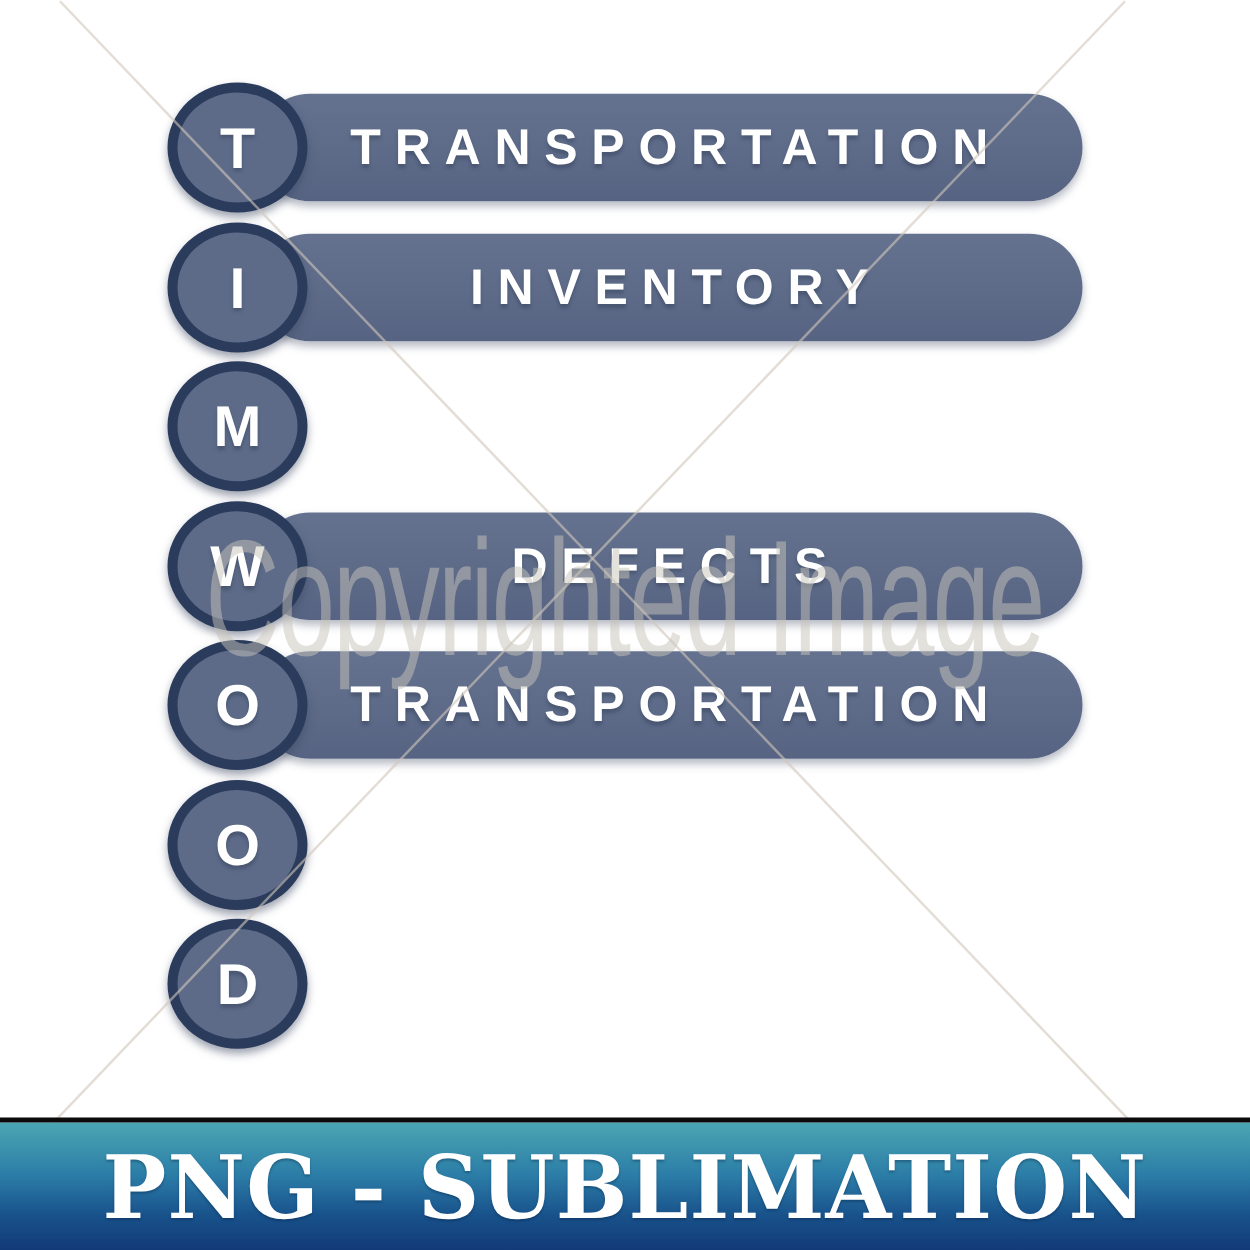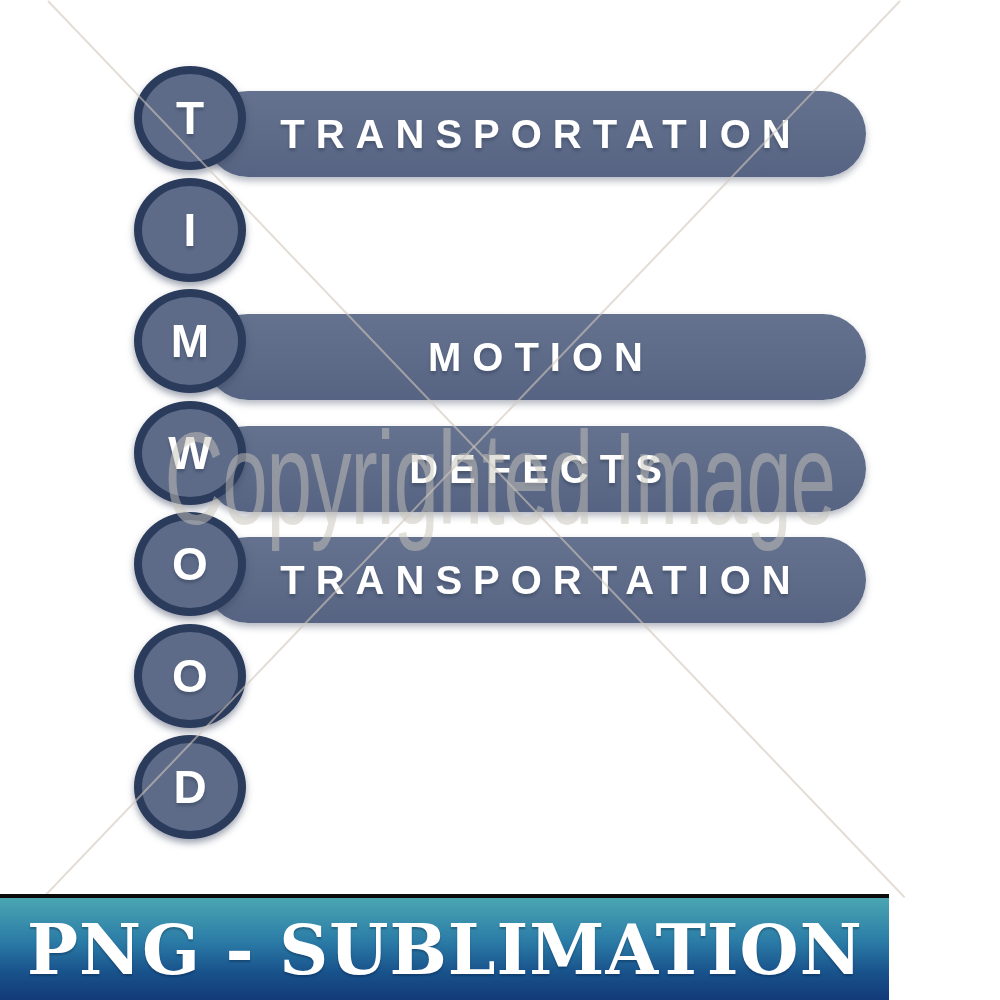--- a/index.html
+++ b/index.html
@@ -19,21 +19,21 @@
     position:relative;width:1000px;height:1000px;background:#ffffff;
     overflow:hidden;margin:0 auto;
   }
   
   .row{position:absolute;left:0;width:1000px;height:104px;}
   .pill{
     position:absolute;left:205px;top:9px;width:661px;height:86px;
     background:linear-gradient(180deg,var(--pill-top) 0%,var(--pill) 55%,#566382 100%);
     border-radius:43px;
     box-shadow:0 4px 7px rgba(90,100,120,0.45);
-    display:flex;align-items:center;justify-content:center;margin-top:16px;
+    display:flex;align-items:center;justify-content:center;
   }
   .pill-word{
     color:var(--letter);
     font-weight:700;font-size:40px;letter-spacing:11px;
     text-indent:11px; 
     text-shadow:0 3px 3px rgba(30,40,60,0.30);
     white-space:nowrap;
   }
   .badge{
     position:absolute;left:134px;top:0;width:112px;height:104px;
@@ -58,21 +58,21 @@
     position:absolute;left:0;top:398px;width:1000px;height:160px;
     display:flex;align-items:center;justify-content:center;
   }
   .wm-text{
     font-family:"Liberation Sans",sans-serif;
     font-size:132px;font-weight:400;color:var(--watermark);
     transform:scaleX(0.62);white-space:nowrap;letter-spacing:-2px;
   }
   
   .banner{
-    position:absolute;left:0;top:894px;width:889px;height:106px;
+    position:absolute;left:0;top:894px;width:1000px;height:106px;
     box-sizing:border-box;border-top:4px solid #0b0b0b;
     background:linear-gradient(180deg,var(--banner-top) 0%,var(--banner-mid) 42%,#19538c 72%,var(--banner-bottom) 100%);
     display:flex;align-items:center;justify-content:center;
     z-index:6;
   }
   .banner-title{
     font-family:"DejaVu Serif","Liberation Serif",serif;
     font-weight:700;font-size:70px;color:#ffffff;
     transform:scaleX(0.97);
     white-space:nowrap;letter-spacing:1px;
@@ -87,29 +87,29 @@
   <div class="row" style="top:66px">
     <div class="pill">
       <span class="pill-word">TRANSPORTATION</span>
     </div>
     <div class="badge">
       <span class="badge-letter">T</span>
     </div>
   </div>
 
   <div class="row" style="top:178px">
+    <div class="pill">
+      <span class="pill-word">INVENTORY</span>
+    </div>
     <div class="badge">
       <span class="badge-letter">I</span>
     </div>
   </div>
 
   <div class="row" style="top:289px">
-    <div class="pill">
-      <span class="pill-word">MOTION</span>
-    </div>
     <div class="badge">
       <span class="badge-letter">M</span>
     </div>
   </div>
 
   <div class="row" style="top:401px">
     <div class="pill">
       <span class="pill-word">DEFECTS</span>
     </div>
     <div class="badge">

